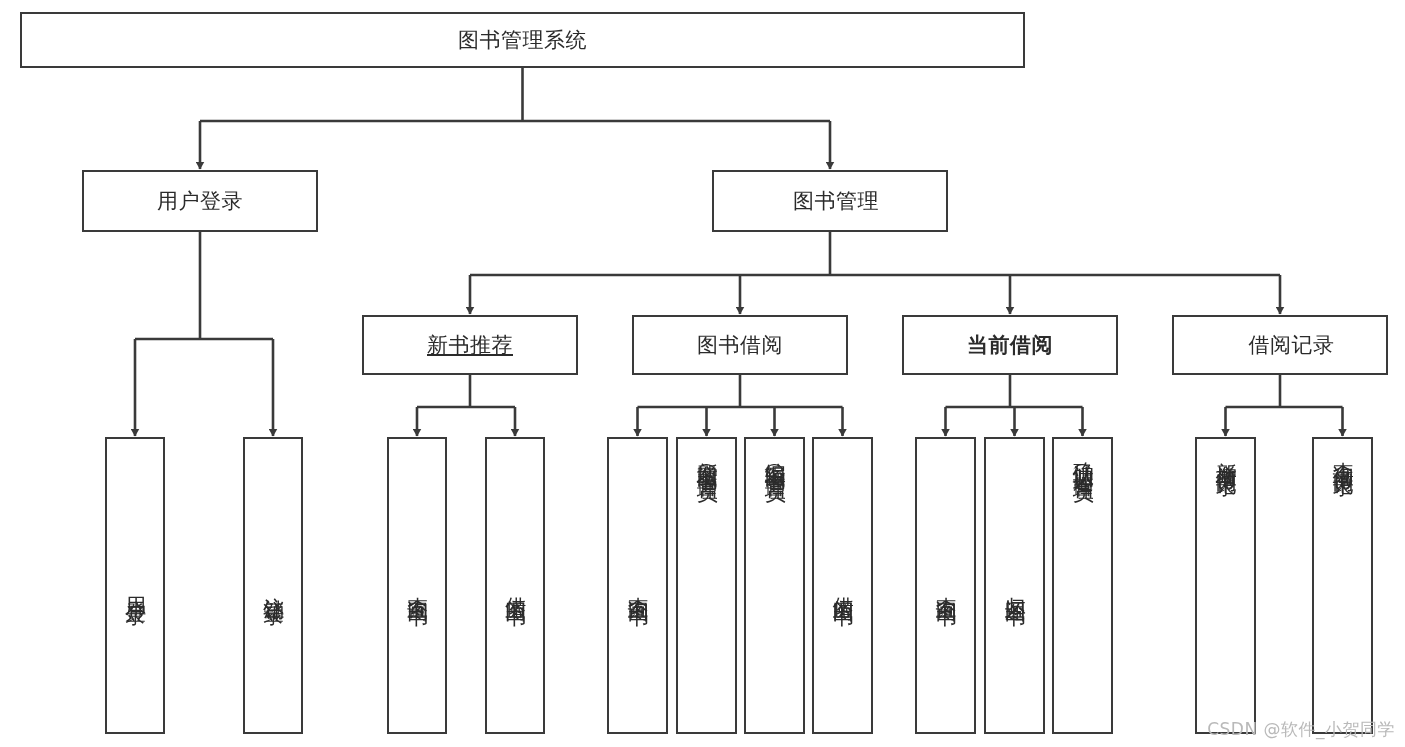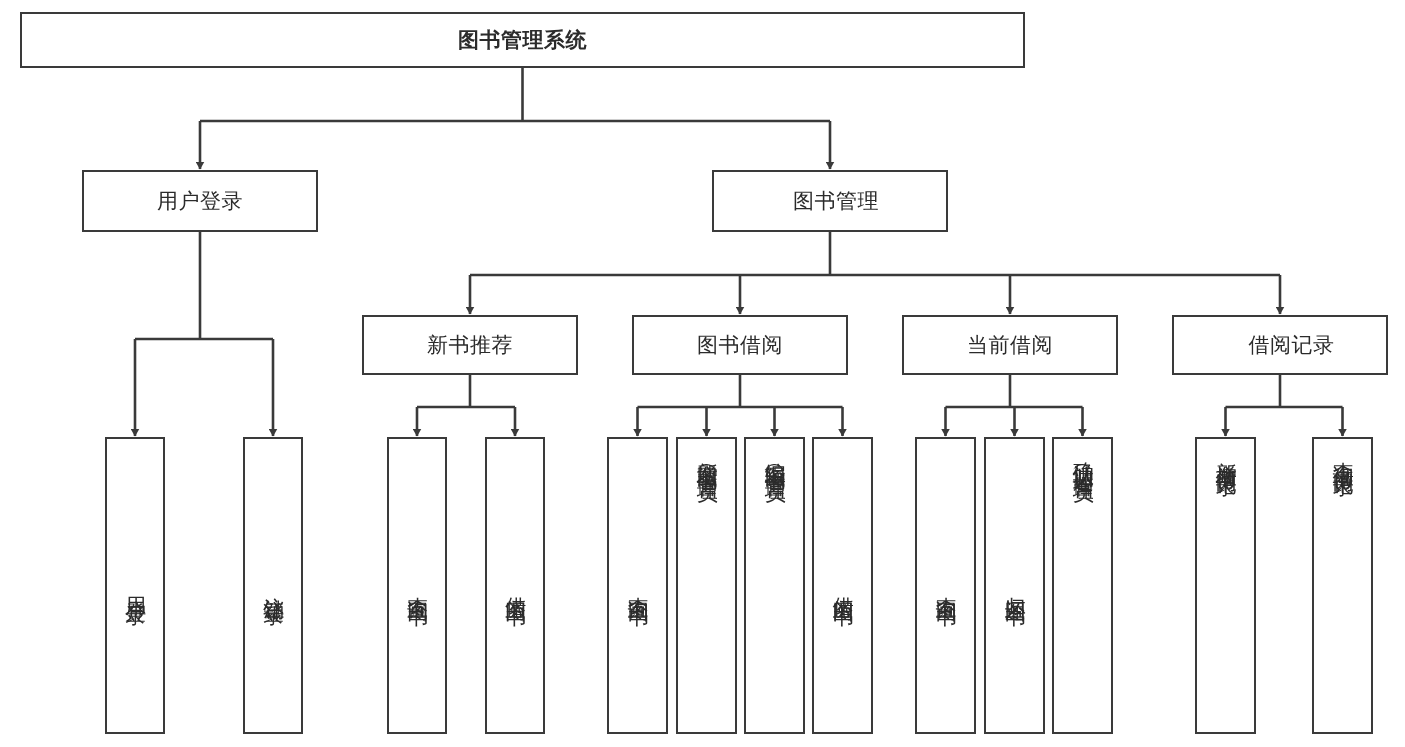--- a/index.html
+++ b/index.html
@@ -122,36 +122,36 @@
         <path d="M1014.5,407 L1014.5,436" marker-end="url(#arrowhead)"></path>
         <path d="M1082.5,407 L1082.5,436" marker-end="url(#arrowhead)"></path>
         <path d="M1280,375 L1280,407"></path>
         <path d="M1225.5,407 L1342.5,407"></path>
         <path d="M1225.5,407 L1225.5,436" marker-end="url(#arrowhead)"></path>
         <path d="M1342.5,407 L1342.5,436" marker-end="url(#arrowhead)"></path>
       </g>
   </svg>
 
   <div id="nodes-layer">
-      <div class="node h root" style="left: 20px; top: 12px; width: 1005px; height: 56px; font-weight: bold;">
+      <div class="node h root" style="left: 20px; top: 12px; width: 1005px; height: 56px;">
         <span class="node-label">图书管理系统</span>
       </div>
       <div class="node h" style="left: 82px; top: 170px; width: 236px; height: 62px;">
         <span class="node-label">用户登录</span>
       </div>
       <div class="node h" style="left: 712px; top: 170px; width: 236px; height: 62px; padding-left: 12px;">
         <span class="node-label">图书管理</span>
       </div>
-      <div class="node h" style="left: 362px; top: 315px; width: 216px; height: 60px;">
+      <div class="node h" style="left: 362px; top: 315px; width: 216px; height: 60px; text-decoration: underline;">
         <span class="node-label">新书推荐</span>
       </div>
       <div class="node h" style="left: 632px; top: 315px; width: 216px; height: 60px;">
         <span class="node-label">图书借阅</span>
       </div>
-      <div class="node h" style="left: 902px; top: 315px; width: 216px; height: 60px;">
+      <div class="node h" style="left: 902px; top: 315px; width: 216px; height: 60px; font-weight: bold;">
         <span class="node-label">当前借阅</span>
       </div>
       <div class="node h" style="left: 1172px; top: 315px; width: 216px; height: 60px; padding-left: 23px;">
         <span class="node-label">借阅记录</span>
       </div>
       <div class="node v center" style="left: 105px; top: 437px; width: 60px; height: 297px;">
         <span class="node-label">用户登录</span>
       </div>
       <div class="node v center" style="left: 243px; top: 437px; width: 60px; height: 297px;">
         <span class="node-label">注销登录</span>
@@ -184,13 +184,14 @@
         <span class="node-label">确认归还（管理员）</span>
       </div>
       <div class="node v" style="left: 1195px; top: 437px; width: 61px; height: 297px;">
         <span class="node-label">新增借阅记录</span>
       </div>
       <div class="node v" style="left: 1312px; top: 437px; width: 61px; height: 297px;">
         <span class="node-label">查询借阅记录</span>
       </div>
     </div>
 
+  <div id="watermark">CSDN @软件_小贺同学</div>
 </div>
 
 </body></html>

